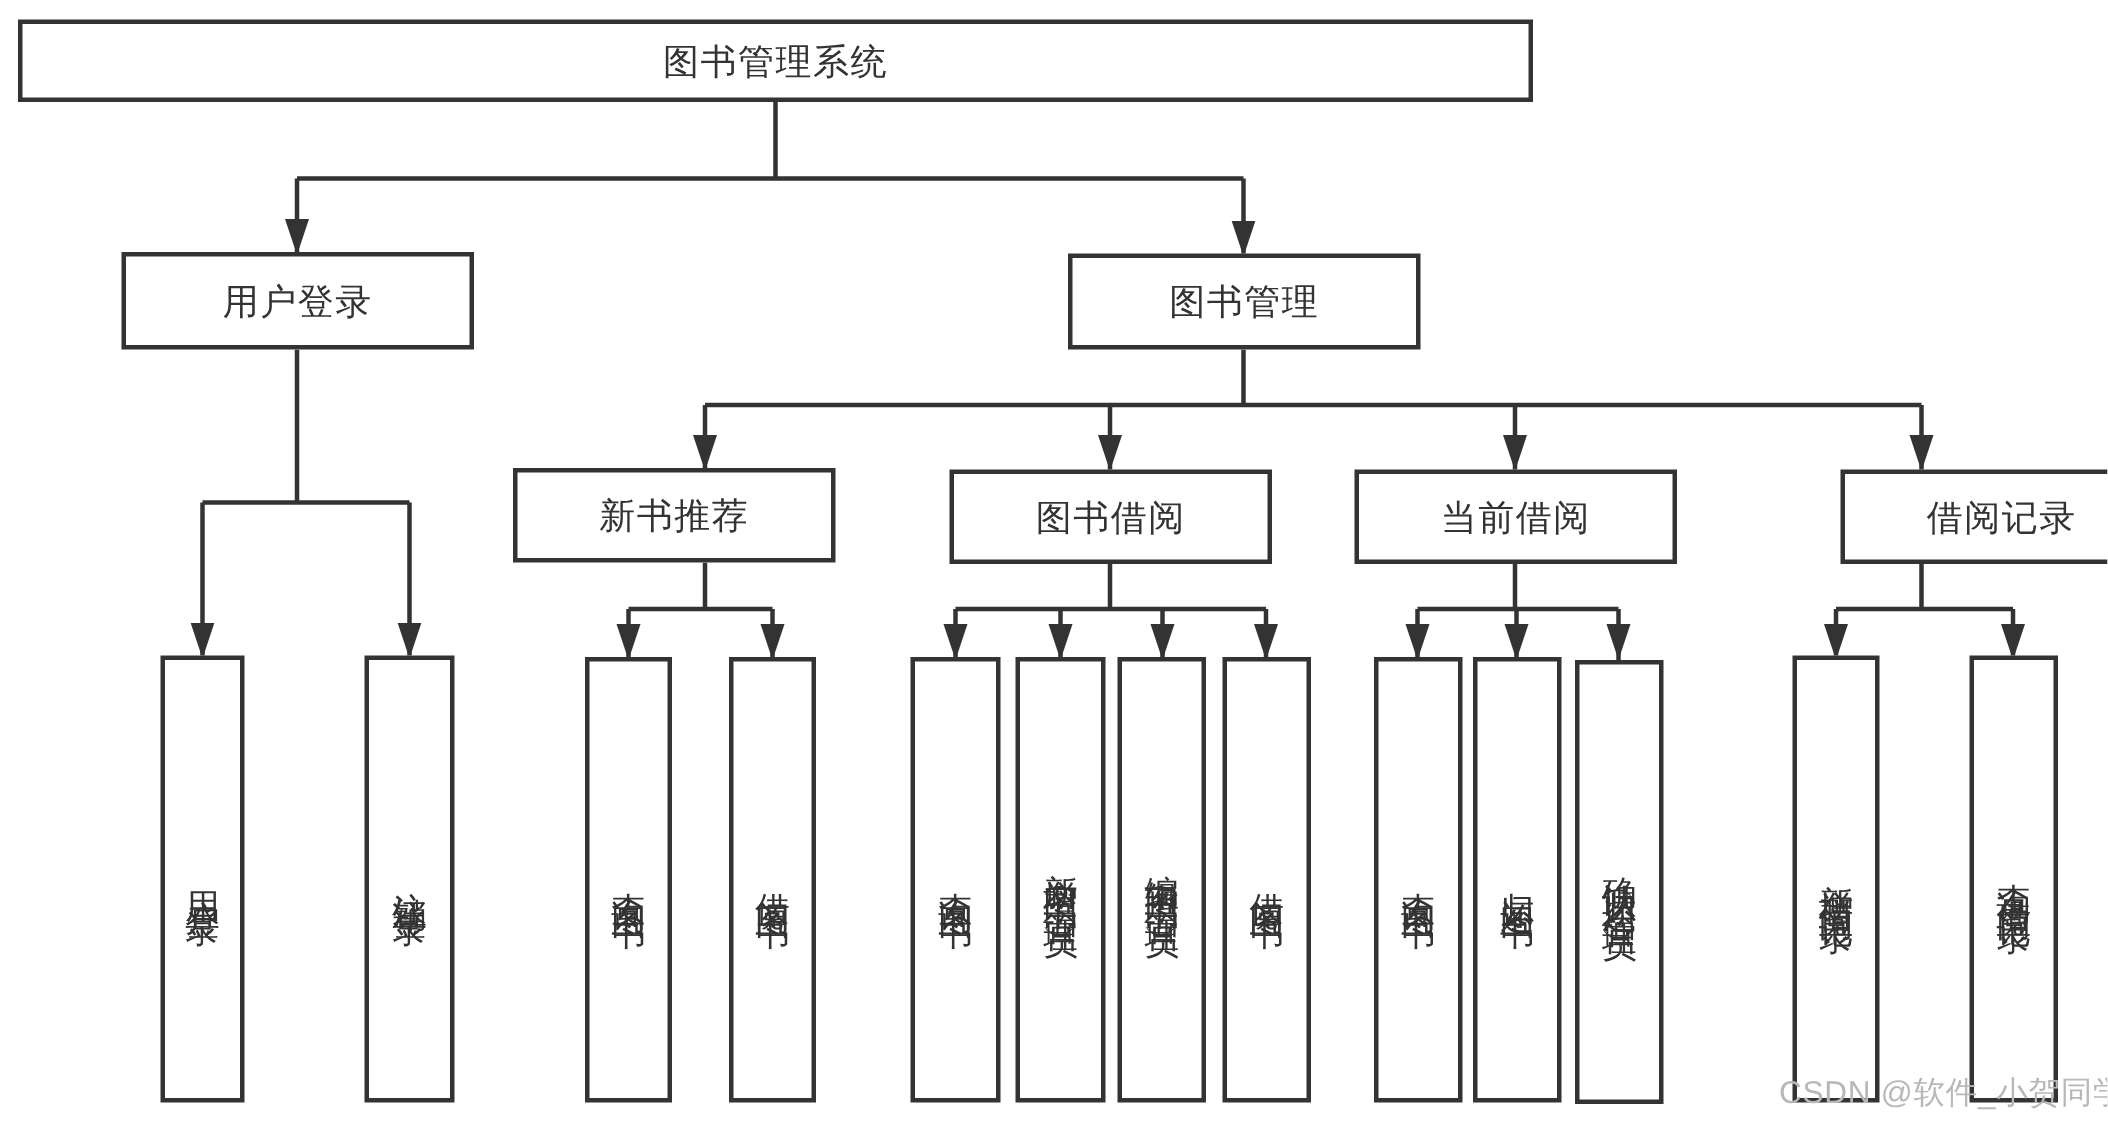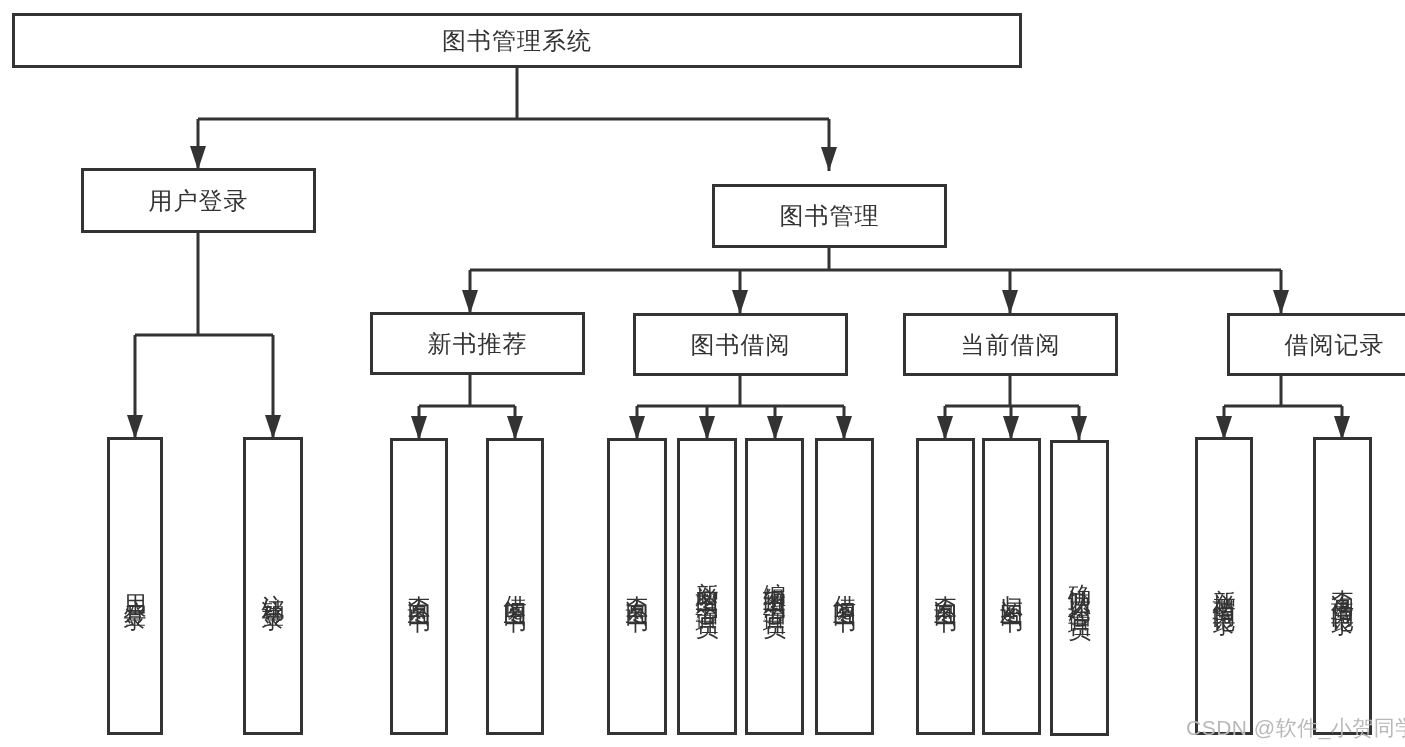--- a/index.html
+++ b/index.html
@@ -68,23 +68,23 @@
 
       <path d="M1281 375 V406 M1224 406 H1342"></path>
       <line x1="1224" y1="406" x2="1224" y2="440" marker-end="url(#arrow)"></line>
       <line x1="1342" y1="406" x2="1342" y2="440" marker-end="url(#arrow)"></line>
     </g>
   </svg>
 
   <div class="hnode" style="left:12px;top:13px;width:1010px;height:55px;">图书管理系统</div>
 
   <div class="hnode" style="left:81px;top:168px;width:235px;height:65px;">用户登录</div>
-  <div class="hnode" style="left:712px;top:169px;width:235px;height:64px;margin-top:15px;">图书管理</div>
+  <div class="hnode" style="left:712px;top:169px;width:235px;height:64px;">图书管理</div>
 
-  <div class="hnode" style="left:370px;top:312px;width:215px;height:63px;">新书推荐</div>
+  <div class="hnode" style="left:342px;top:312px;width:215px;height:63px;">新书推荐</div>
   <div class="hnode" style="left:633px;top:313px;width:215px;height:63px;text-align:center;">图书借阅</div>
   <div class="hnode" style="left:903px;top:313px;width:215px;height:63px;text-align:center;">当前借阅</div>
   <div class="hnode" style="left:1227px;top:313px;width:215px;height:63px;">借阅记录</div>
 
   <div class="vnode" style="left:107px;top:437px;width:56px;height:298px;">用户登录</div>
   <div class="vnode" style="left:243px;top:437px;width:60px;height:298px;">注销登录</div>
 
   <div class="vnode" style="left:390px;top:438px;width:58px;height:297px;">查询图书</div>
   <div class="vnode" style="left:486px;top:438px;width:58px;height:297px;">借阅图书</div>
 

